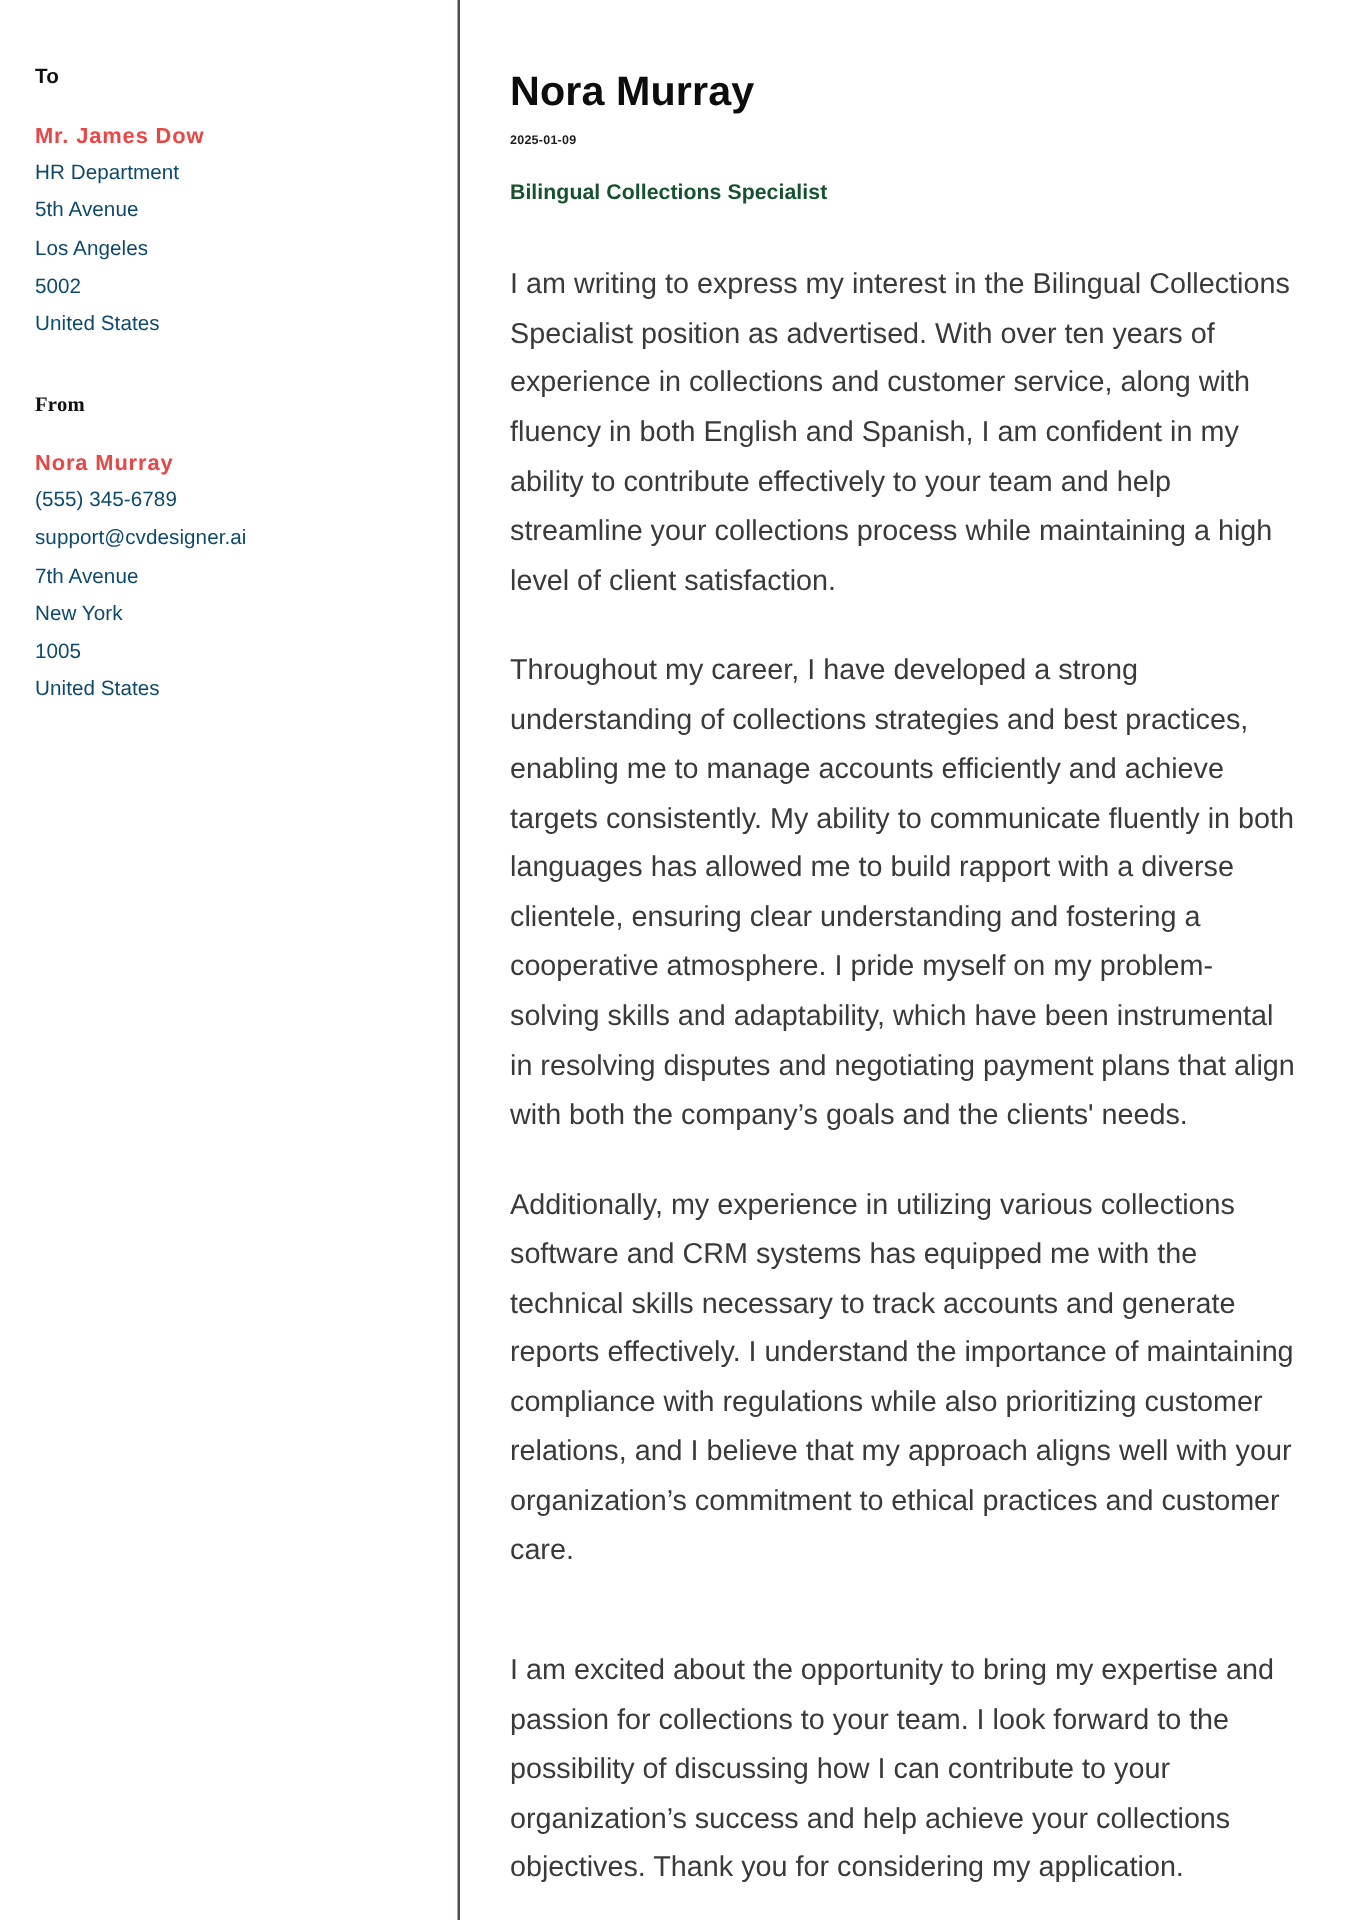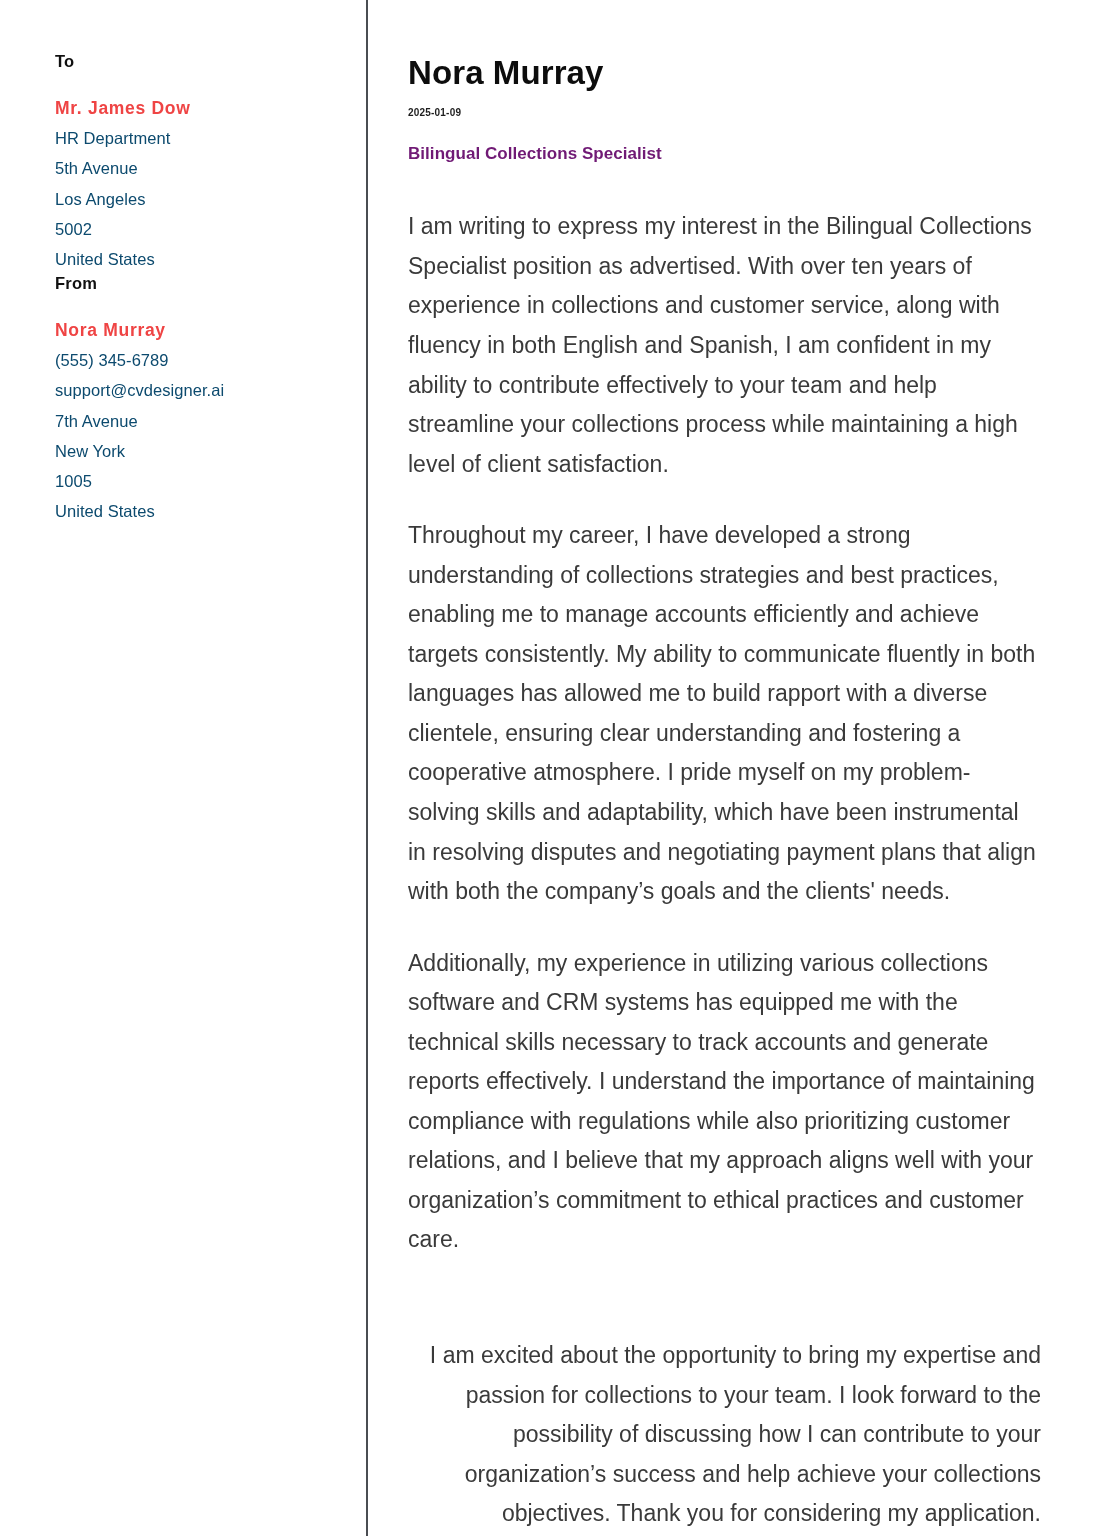--- a/index.html
+++ b/index.html
@@ -32,34 +32,36 @@
     bottom: 0;
     left: 366px;
     width: 2px;
     background: #4a4d52;
   }
 
   
   .sidebar {
     width: 366px;
     box-sizing: border-box;
-    padding: 52px 34px 0 55px;
+    padding: 52px 34px 0 28px;
     flex: 0 0 366px;
   }
 
   .block-label {
     font-size: 16.5px;
     font-weight: bold;
     color: #101010;
     letter-spacing: 0.2px;
     margin: 0 0 24px 0;
     line-height: 1.2;
   }
 
   .block-label.from {
+    margin-top: 40px;
+    font-family: Liberation Serif, serif;
   }
 
   .party-name {
     font-size: 17.5px;
     font-weight: bold;
     color: #ef4444;
     letter-spacing: 0.7px;
     line-height: 1.45;
     margin: 0 0 2px 0;
   }
@@ -94,21 +96,21 @@
     font-weight: bold;
     color: #1d1d1d;
     letter-spacing: 0.2px;
     line-height: 1.3;
     margin: 0 0 24px 0;
   }
 
   .letter-title {
     font-size: 17px;
     font-weight: bold;
-    color: #701a75;
+    color: #14532d;
     letter-spacing: 0.05px;
     line-height: 1.3;
     margin: 0 0 42px 0;
   }
 
   .salutation {
     font-size: 17px;
     color: #3a3a3a;
     line-height: 1.72;
     margin: 0 0 33px 0;
@@ -117,22 +119,21 @@
   .body-paragraph {
     font-size: 23px;
     color: #3a3a3a;
     line-height: 1.72;
     margin: 0 0 32px 0;
     text-align: left;
   }
 
   
   .body-paragraph.spaced-before {
-    margin-top: 76px;
-    text-align: right;
+    margin-top: 56px;
   }
 
   .closing {
     font-size: 12px;
     color: #7f1d1d;
     line-height: 1.72;
     margin: 26px 0 0 0;
   }
 
   .closing-line {

